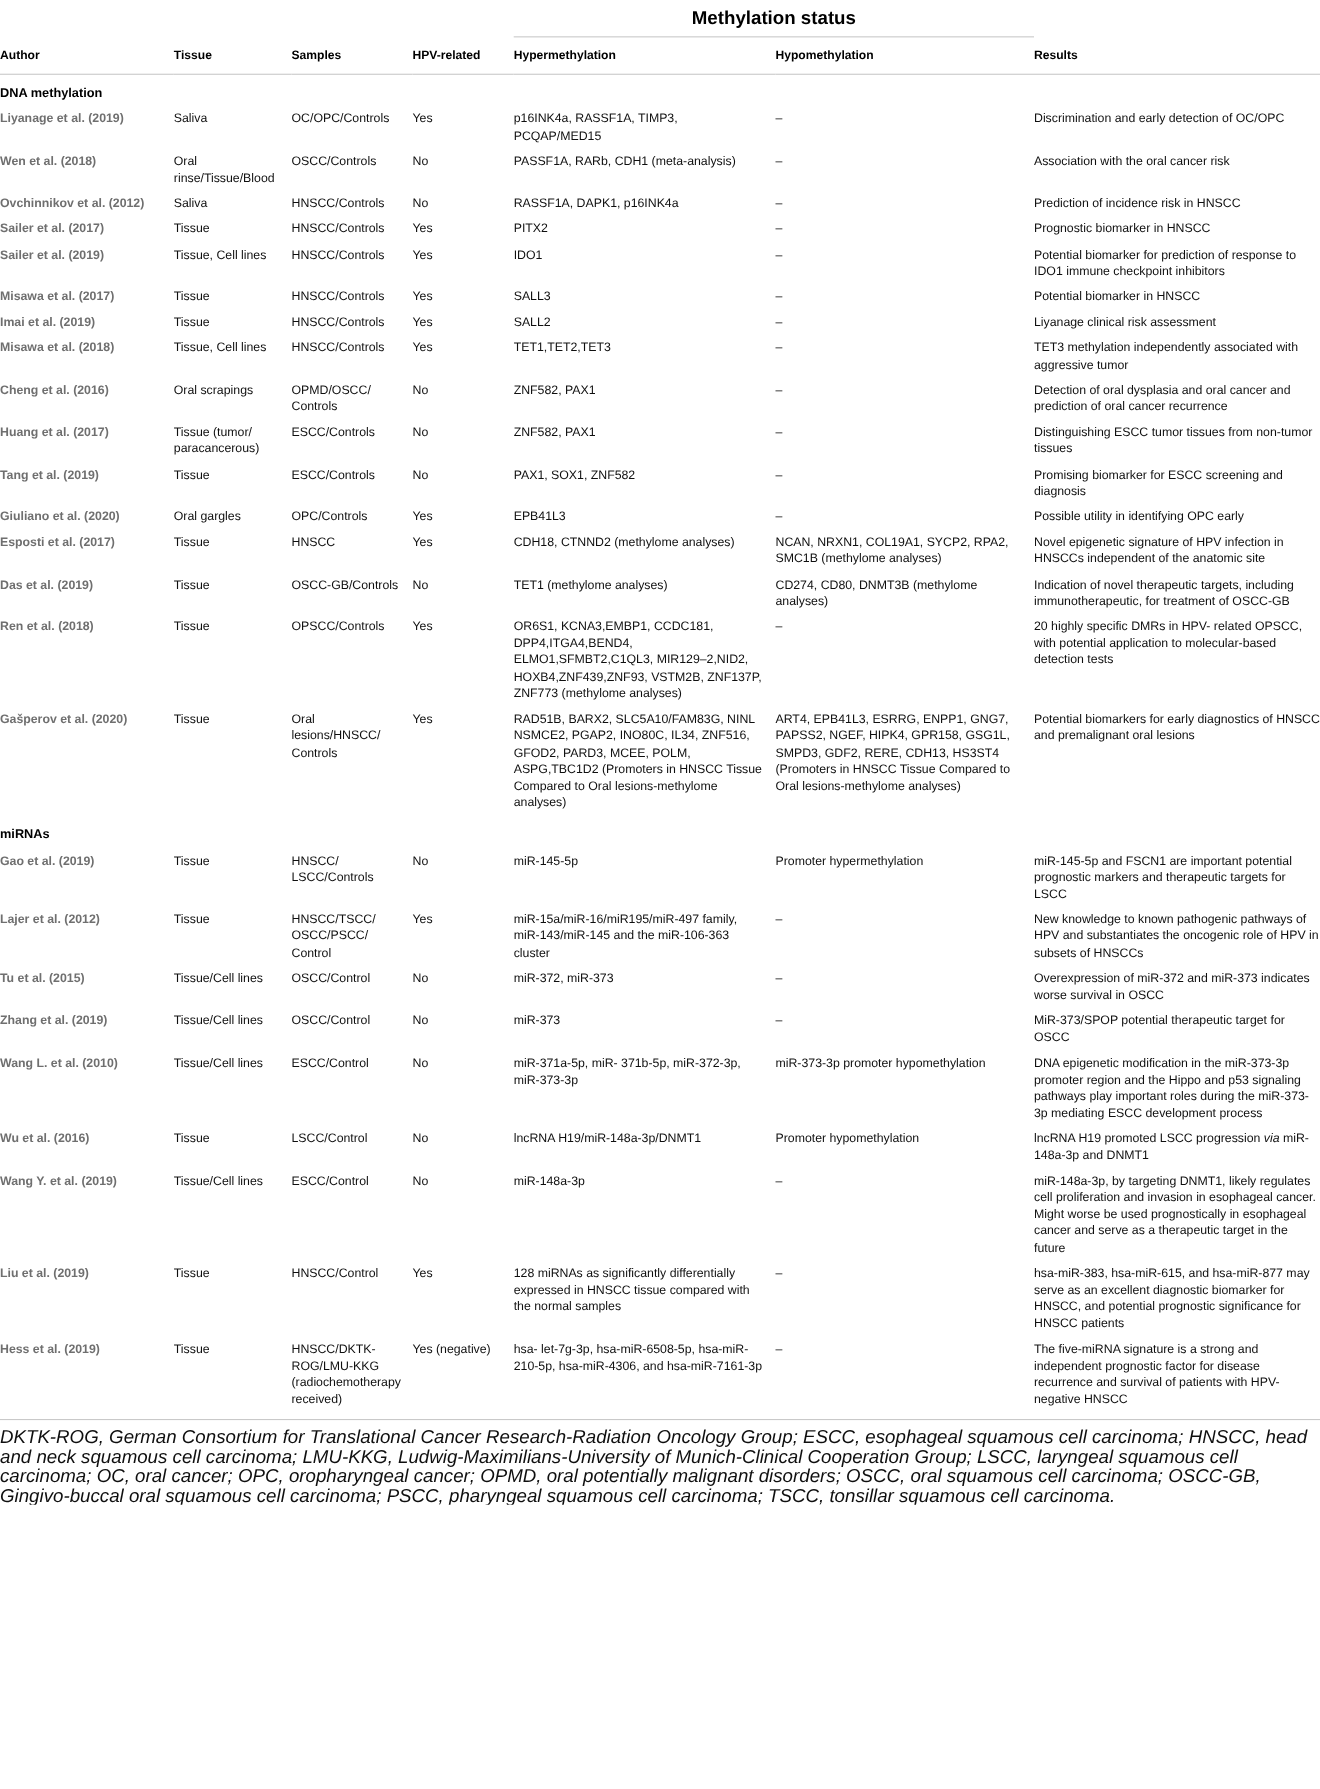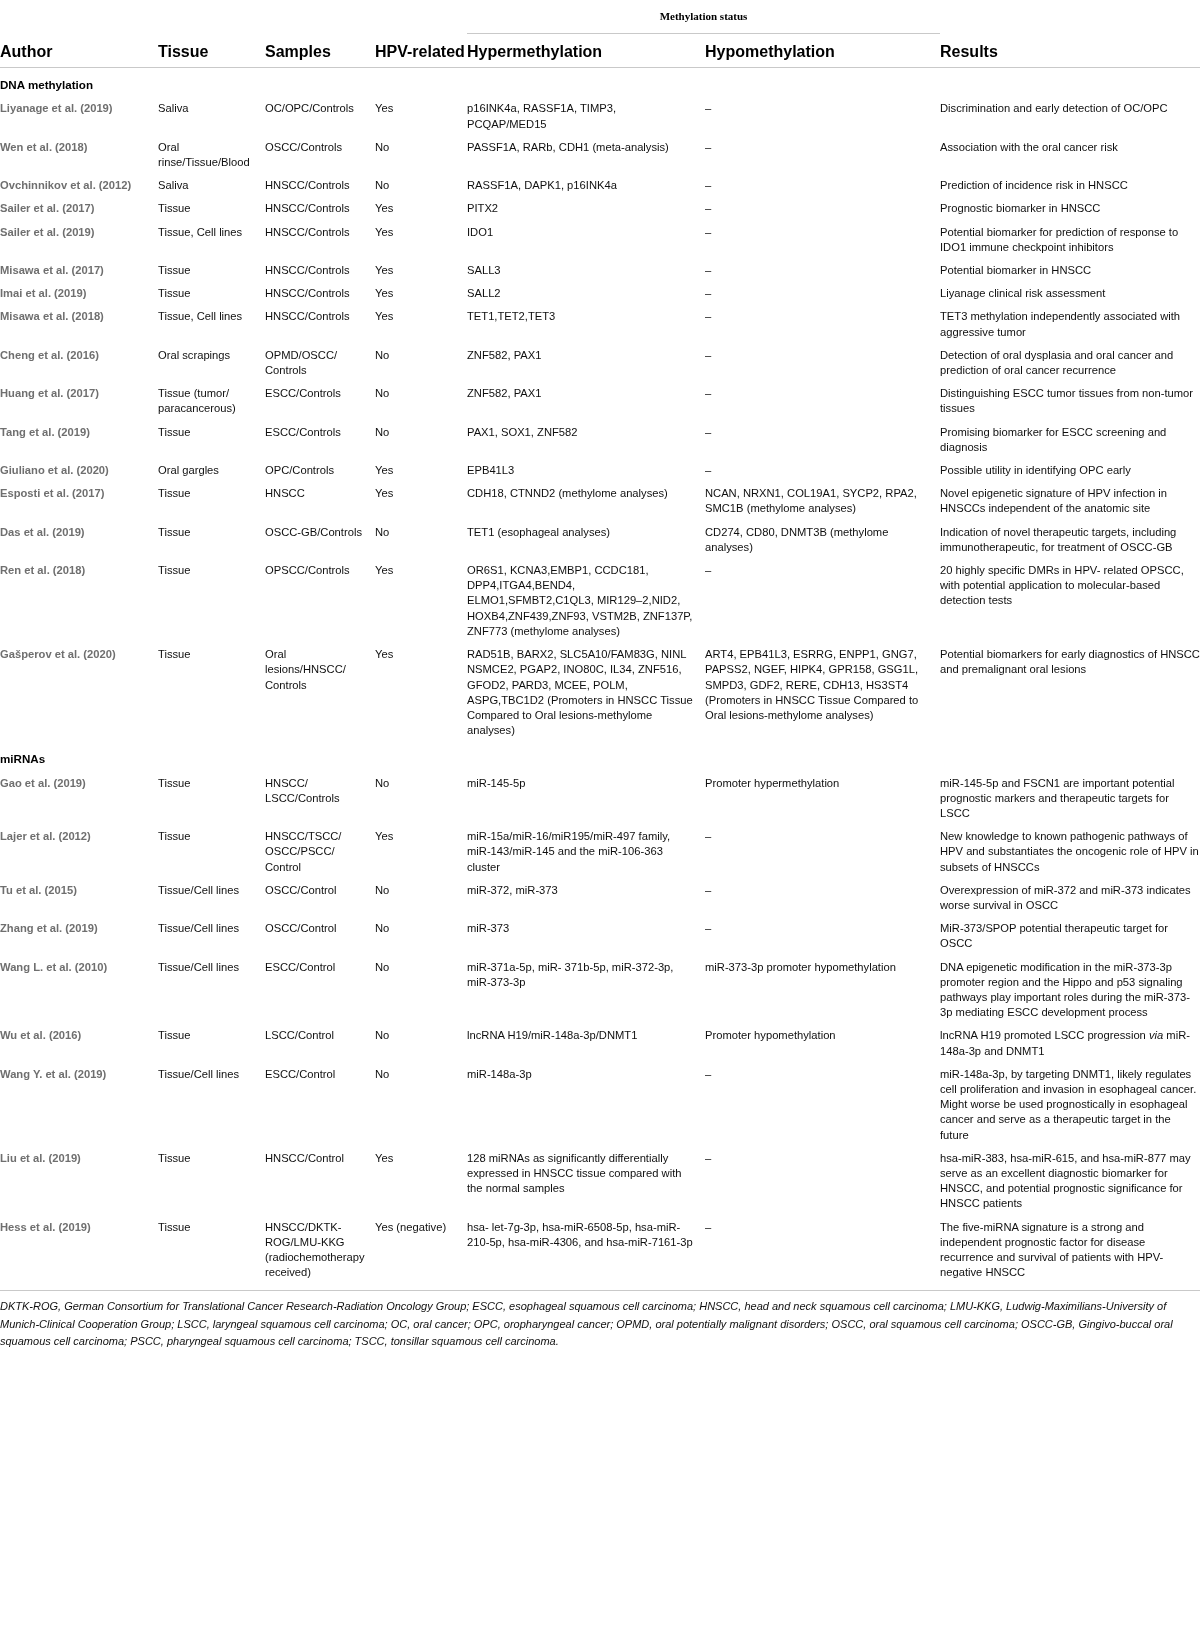--- a/index.html
+++ b/index.html
@@ -41,34 +41,33 @@
   
   tr.span-row td {
     padding: 0;
     border: none;
     height: 34px;
     vertical-align: bottom;
   }
   .span-title {
     text-align: center;
     font-weight: bold;
-    font-size: 11px;
+    font-size: 17px;
     padding-bottom: 9px;
-    font-family: Liberation Serif, serif;
   }
   .span-rule {
     height: 1px;
     background: #c9c9c9;
     margin: 0;
   }
 
   tr.head-row th {
     text-align: left;
     font-weight: bold;
-    font-size: 16px;
+    font-size: 11px;
     padding: 10px 10px 8px 0;
     vertical-align: bottom;
     border-bottom: 1px solid #c9c9c9;
     white-space: nowrap;
   }
   tr.head-row th.first { padding-left: 0; }
 
   tr.section-row td {
     font-weight: bold;
     font-size: 11.6px;
@@ -91,21 +90,21 @@
   tr.data-row td.results { padding-right: 0; }
 
   .closing-rule {
     height: 1px;
     background: #c9c9c9;
     width: 1200px;
     margin-top: 6px;
   }
 
   .footnote {
-    font-size: 11px;
+    font-size: 17px;
     line-height: 17.5px;
     font-style: italic;
     color: #0f0f0f;
     padding-top: 7px;
     width: 1200px;
   }
 
   .ital { font-style: italic; }
 </style>
 </head>
@@ -263,21 +262,21 @@
           <td class="hpv">Yes</td>
           <td class="hyper">CDH18, CTNND2 (methylome analyses)</td>
           <td class="hypo">NCAN, NRXN1, COL19A1, SYCP2, RPA2, SMC1B (methylome analyses)</td>
           <td class="results">Novel epigenetic signature of HPV infection in HNSCCs independent of the anatomic site</td>
         </tr>
         <tr class="data-row">
           <td class="author">Das et al. (2019)</td>
           <td class="tissue">Tissue</td>
           <td class="samples">OSCC-GB/Controls</td>
           <td class="hpv">No</td>
-          <td class="hyper">TET1 (esophageal analyses)</td>
+          <td class="hyper">TET1 (methylome analyses)</td>
           <td class="hypo">CD274, CD80, DNMT3B (methylome analyses)</td>
           <td class="results">Indication of novel therapeutic targets, including immunotherapeutic, for treatment of OSCC-GB</td>
         </tr>
         <tr class="data-row">
           <td class="author">Ren et al. (2018)</td>
           <td class="tissue">Tissue</td>
           <td class="samples">OPSCC/Controls</td>
           <td class="hpv">Yes</td>
           <td class="hyper">OR6S1, KCNA3,EMBP1, CCDC181, DPP4,ITGA4,BEND4, ELMO1,SFMBT2,C1QL3, MIR129–2,NID2, HOXB4,ZNF439,ZNF93, VSTM2B, ZNF137P, ZNF773 (methylome analyses)</td>
           <td class="hypo">–</td>

